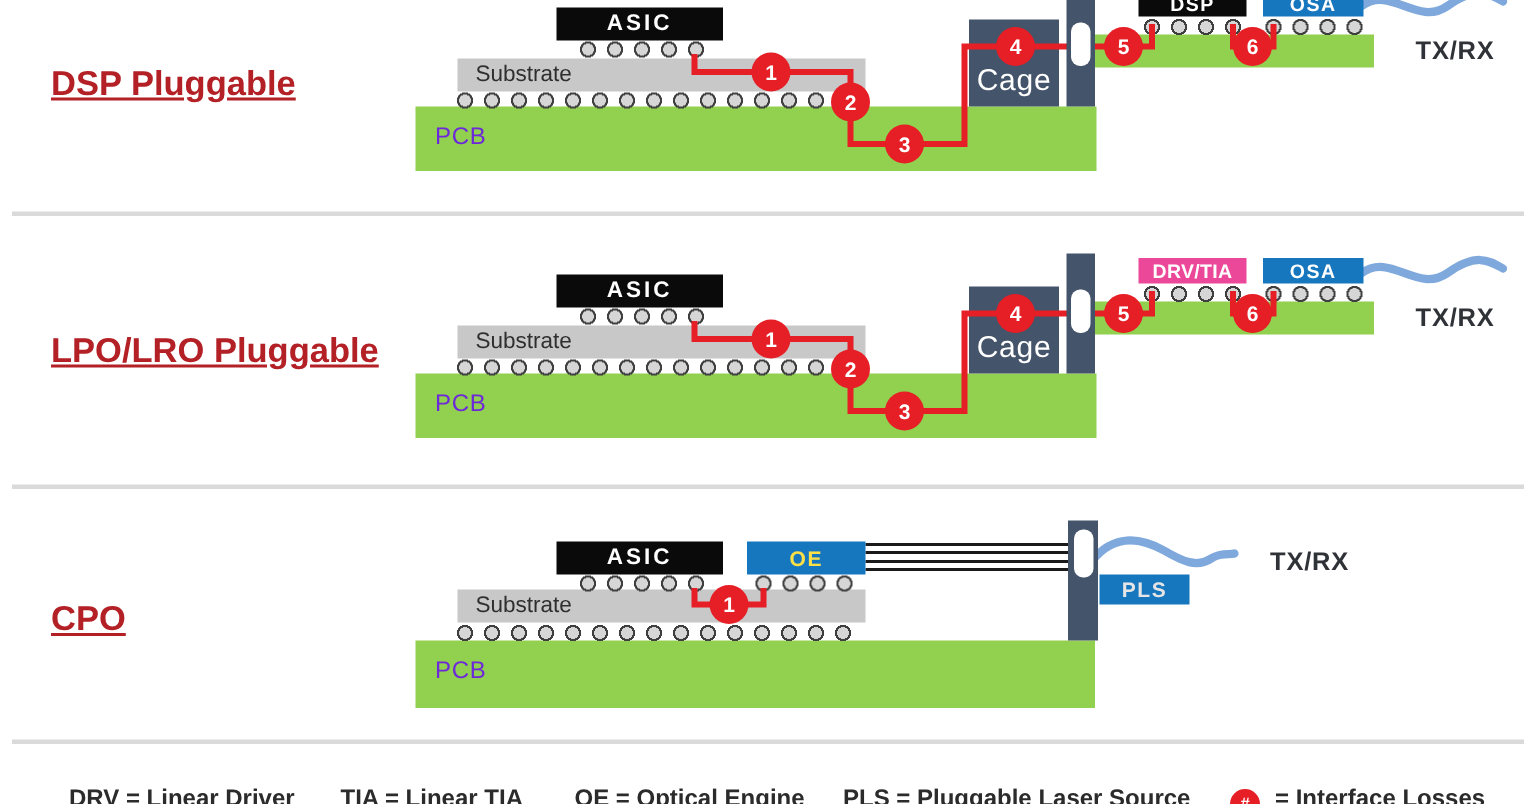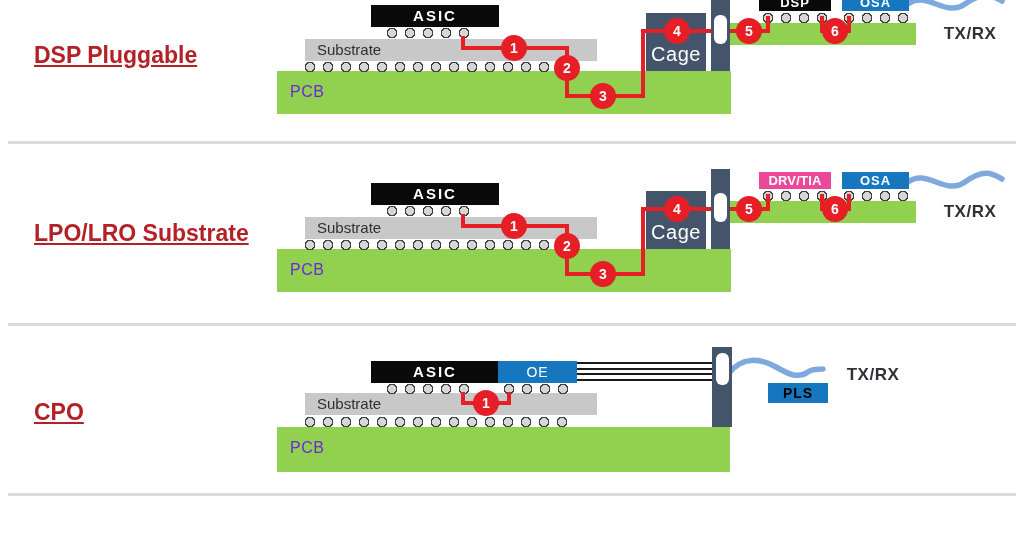--- a/index.html
+++ b/index.html
@@ -7,50 +7,50 @@
          font-family:"Liberation Sans","DejaVu Sans",sans-serif;}
   .row{position:absolute;left:0;width:1024px;height:170px;}
   .row-title{position:absolute;left:30px;top:39px;margin:4px;font-size:23px;line-height:24px;
              font-weight:bold;color:#B32025;white-space:nowrap;text-decoration:underline;}
   .row-cpo .row-title{top:40px;}
 
   
   .pcb{position:absolute;left:277px;top:71px;width:454px;height:43px;background:#92D050;z-index:1;}
   .row-cpo .pcb{width:453px;height:45px;}
   .pcb-label{position:absolute;left:13px;top:12px;font-size:16px;line-height:18px;color:#6d28d9;letter-spacing:.5px;}
-  .substrate{position:absolute;left:305px;top:39px;width:272px;height:22px;background:#C8C8C8;z-index:1;padding-left:20px;}
+  .substrate{position:absolute;left:305px;top:39px;width:272px;height:22px;background:#C8C8C8;z-index:1;}
   .row-cpo .substrate{top:37px;}
   .substrate-label{position:absolute;left:12px;top:0;font-size:15px;line-height:22px;color:#2F2F2F;}
 
   
   .balls{position:absolute;height:12px;z-index:2;background-repeat:repeat-x;background-size:18px 12px;
          background-image:radial-gradient(circle at 6px 6px,#d6d6d6 0 3.9px,#3f3f3f 3.9px 5.4px,transparent 5.5px);}
   .asic-balls{left:386px;top:27px;width:90px;}
   .substrate-balls{left:304px;top:61px;width:270px;}
   .row-cpo .substrate-balls{top:60px;}
   .chip-balls{left:762px;top:12px;width:72px;}
   .osa-balls{left:843px;top:12px;width:72px;}
   .oe-balls{left:503px;top:27px;width:72px;}
 
   
-  .asic{position:absolute;left:371px;top:5px;width:128px;height:22px;background:#0a0a0a;color:#fff;
+  .asic{position:absolute;left:371px;top:5px;width:111px;height:22px;background:#0a0a0a;color:#fff;
         font-size:15px;font-weight:bold;letter-spacing:2px;text-align:center;line-height:22px;z-index:2;}
   .cage{position:absolute;left:646px;top:13px;width:60px;height:58px;background:#44546A;color:#fff;
         text-align:center;z-index:2;}
   .cage-label{position:absolute;left:0;right:0;bottom:5px;font-size:20px;letter-spacing:.5px;}
   .module-bar{position:absolute;left:730px;top:23px;width:186px;height:22px;background:#92D050;z-index:2;}
   .chip{position:absolute;top:-6px;height:17px;color:#fff;font-size:13px;font-weight:600;
         letter-spacing:1px;text-align:center;line-height:17px;z-index:3;}
   .chip-main{left:759px;width:72px;background:#0a0a0a;}
   .row-lpo .chip-main{background:#ec4899;letter-spacing:.2px;}
   .chip-osa{left:842px;width:67px;background:#1777BE;}
-  .chip-oe{position:absolute;left:498px;top:5px;width:79px;height:22px;background:#1777BE;color:#ffffff;
-           font-size:14px;font-weight:400;letter-spacing:1px;text-align:center;line-height:22px;z-index:3;}
-  .chip-pls{position:absolute;left:733px;top:27px;width:60px;height:20px;background:#1777BE;color:#000000;
-            font-size:14px;font-weight:600;letter-spacing:1px;text-align:center;line-height:20px;z-index:3;margin-left:35px;}
+  .chip-oe{position:absolute;left:498px;top:5px;width:79px;height:22px;background:#1777BE;color:#fde047;
+           font-size:14px;font-weight:700;letter-spacing:1px;text-align:center;line-height:22px;z-index:3;}
+  .chip-pls{position:absolute;left:733px;top:27px;width:60px;height:20px;background:#1777BE;color:#e5e5e5;
+            font-size:14px;font-weight:600;letter-spacing:1px;text-align:center;line-height:20px;z-index:3;}
 
   
   .connector{position:absolute;left:711px;top:-9px;width:19px;height:80px;background:#44546A;z-index:4;}
   .row-cpo .connector{left:712px;width:20px;}
   .slot{position:absolute;left:714px;top:15px;width:13px;height:29px;background:#fff;border-radius:6px;z-index:5;}
   .row-cpo .slot{left:716px;top:-3px;height:32px;}
 
   
   .ribbon{position:absolute;left:577px;top:6px;width:135px;height:19px;z-index:2;
           background:repeating-linear-gradient(to bottom,#1a1a1a 0 2px,#ffffff 2px 5.6px);}
@@ -117,21 +117,21 @@
       </g>
     </svg>
     <div class="connector"></div>
     <div class="slot"></div>
     <div class="txrx">TX/RX</div>
   </section>
 
   <div class="divider" style="top:141px"></div>
 
   <section class="row row-lpo" style="top:178px">
-    <h2 class="row-title">LPO/LRO Substrate</h2>
+    <h2 class="row-title">LPO/LRO Pluggable</h2>
     <div class="pcb">
       <span class="pcb-label">PCB</span>
     </div>
     <div class="substrate">
       <span class="substrate-label">Substrate</span>
     </div>
     <div class="balls asic-balls"></div>
     <div class="balls substrate-balls"></div>
     <div class="asic">ASIC</div>
     <div class="cage">
@@ -195,14 +195,22 @@
     <div class="slot"></div>
     <svg class="fiber-svg" style="left:726px;top:-2px;width:100px;height:30px;z-index:3" viewBox="0 0 100 30">
       <path d="M 2,20 C 16,2 34,4 50,13 C 62,20 72,25 82,18 C 88,14 94,16 97,15" fill="none" stroke="#7FA9DC" stroke-width="5.5" stroke-linecap="round"></path>
     </svg>
     <div class="chip-pls">PLS</div>
     <div class="txrx">TX/RX</div>
   </section>
 
   <div class="divider" style="top:493px"></div>
 
+  <footer class="legend">
+    <span class="legend-item" style="left:46px">DRV = Linear Driver</span>
+    <span class="legend-item" style="left:227px">TIA = Linear TIA</span>
+    <span class="legend-item" style="left:383px">OE = Optical Engine</span>
+    <span class="legend-item" style="left:562px">PLS = Pluggable Laser Source</span>
+    <span class="legend-loss-circle">#</span>
+    <span class="legend-item" style="left:850px">= Interface Losses</span>
+  </footer>
 
 </div>
 
 </body></html>

